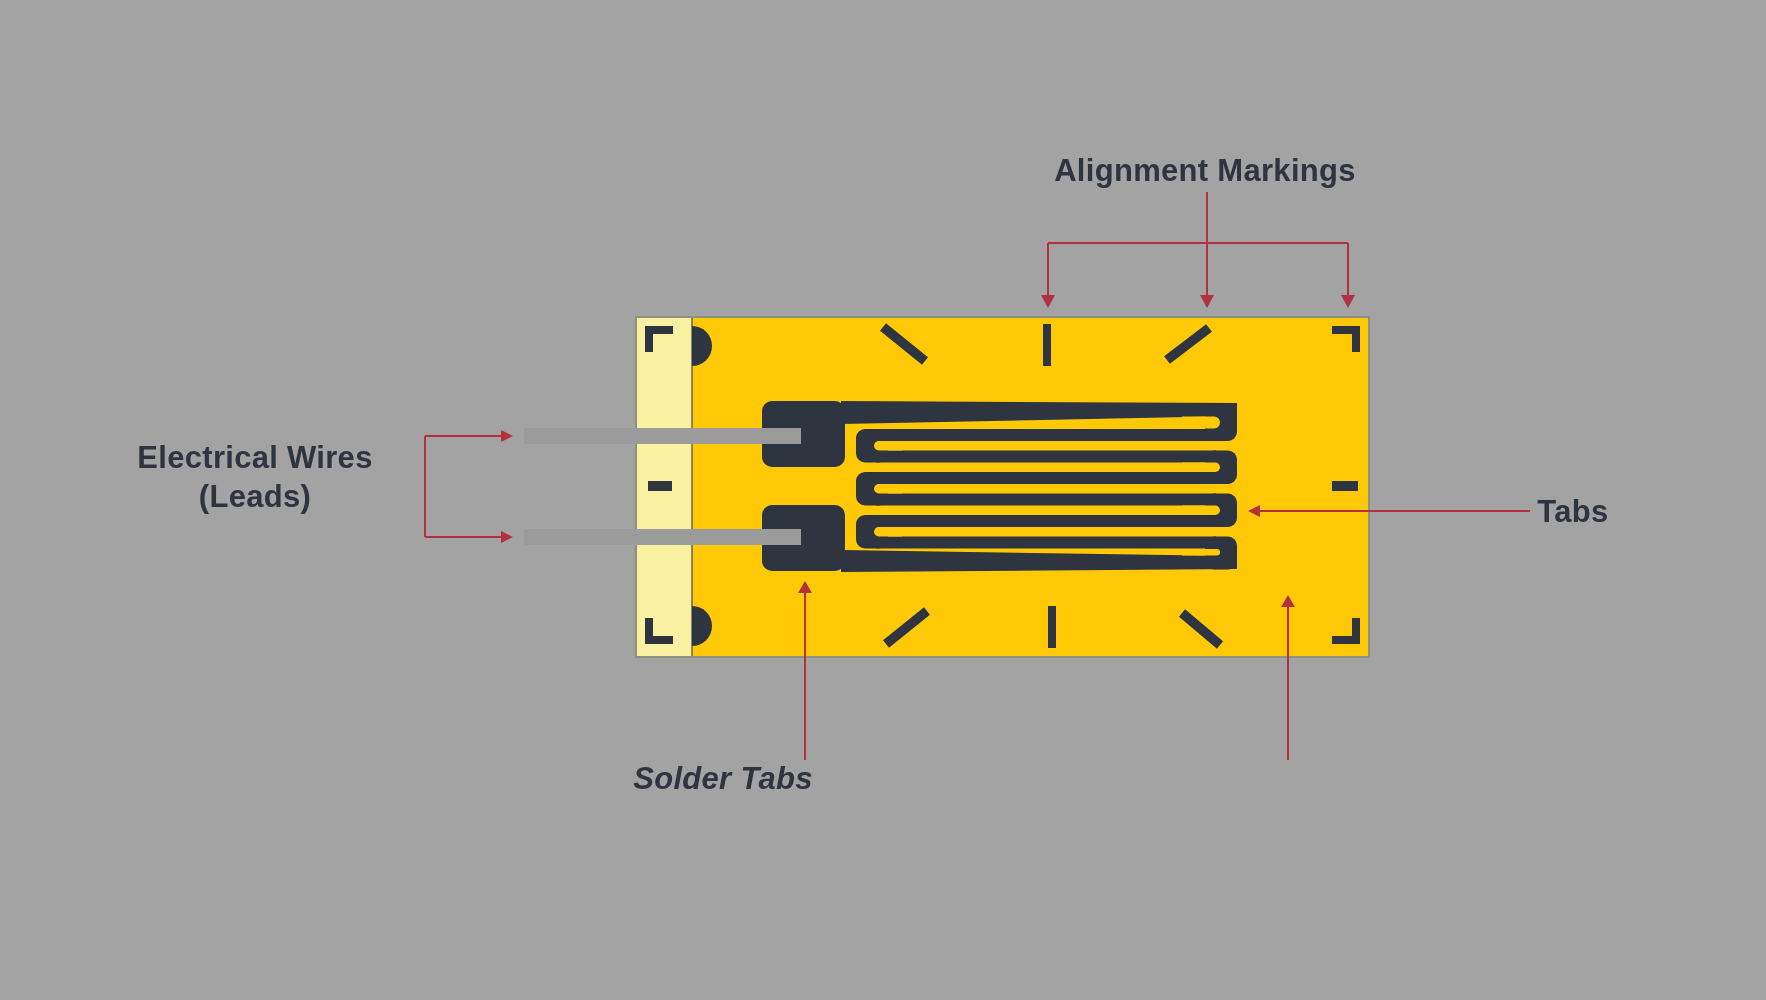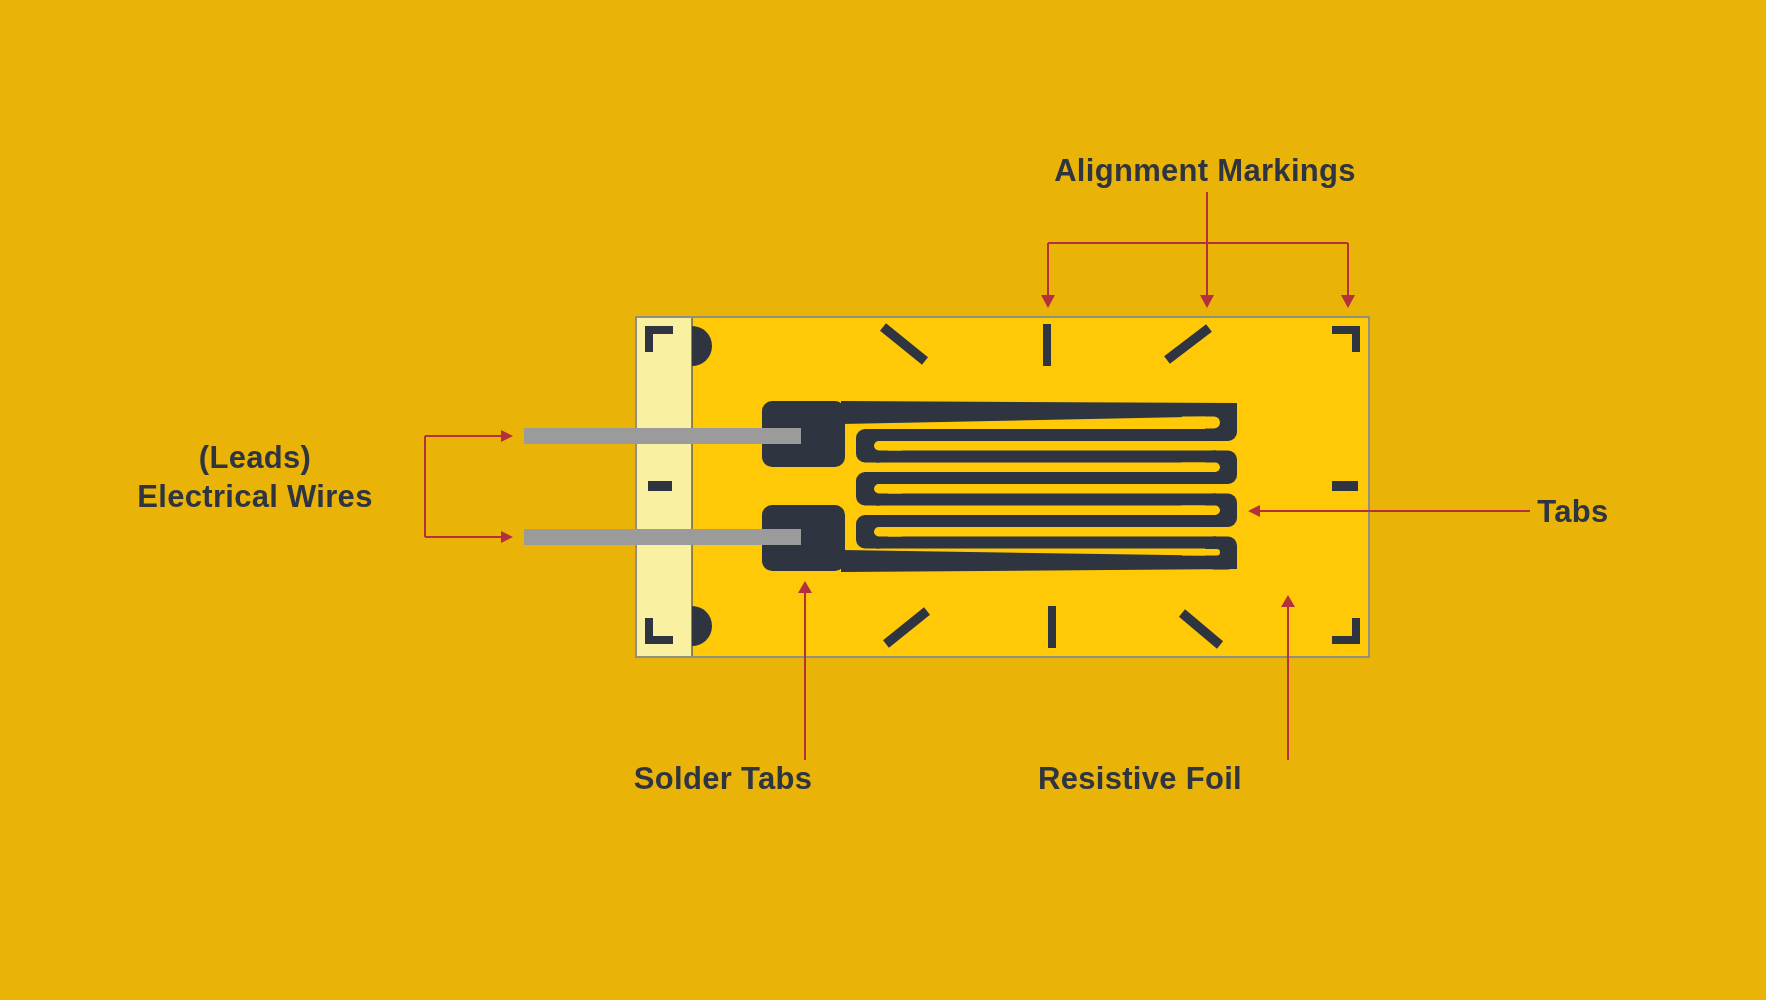--- a/index.html
+++ b/index.html
@@ -1,16 +1,16 @@
 <!DOCTYPE html>
 <html style="--backing-yellow: #FFC908; --carrier-cream: #FAF0A2; --foil-dark: #2E3440; --wire-gray: #9B9B9B; --annotation-red: #B3303E; --label-text: #2E3440; --border-gray: #8F8F82;"><head>
 <meta charset="utf-8">
 <style>
   html,body{margin:0;padding:0;background:#fff;}
-  .stage{position:relative;width:1766px;height:1000px;background:#eab308;overflow:hidden;
+  .stage{position:relative;width:1766px;height:1000px;background:#a3a3a3;overflow:hidden;
          font-family:"Liberation Sans",sans-serif;}
   .stage svg{position:absolute;left:0;top:0;}
   
   .fy{fill:var(--backing-yellow,#FFC908);}
   .fc{fill:var(--carrier-cream,#FAF0A2);}
   .fd{fill:var(--foil-dark,#2E3440);}
   .fw{fill:var(--wire-gray,#9B9B9B);}
   .fr{fill:var(--annotation-red,#B3303E);}
   .sr{stroke:var(--annotation-red,#B3303E);stroke-width:2;fill:none;}
   .sd{stroke:var(--foil-dark,#2E3440);fill:none;}
@@ -129,22 +129,21 @@
     </g>
     <g>
       <path class="sr" d="M1288 760 V607"></path>
       <polygon class="fr" points="1281,607 1295,607 1288,595"></polygon>
     </g>
   </svg>
 
   <div class="lbl" style="left:1205px;top:170px;">Alignment Markings</div>
 
   <div class="lbl" style="left:255px;top:477px;">
+    <div>Electrical Wires</div>
     <div>(Leads)</div>
-    <div>Electrical Wires</div>
   </div>
 
   <div class="lbl" style="left:1573px;top:511px;">Tabs</div>
 
-  <div class="lbl" style="left:723px;top:778px;">Solder Tabs</div>
+  <div class="lbl" style="left:723px;top:778px;font-style:italic;">Solder Tabs</div>
 
-  <div class="lbl" style="left:1140px;top:778px;">Resistive Foil</div>
 </div>
 
 </body></html>

